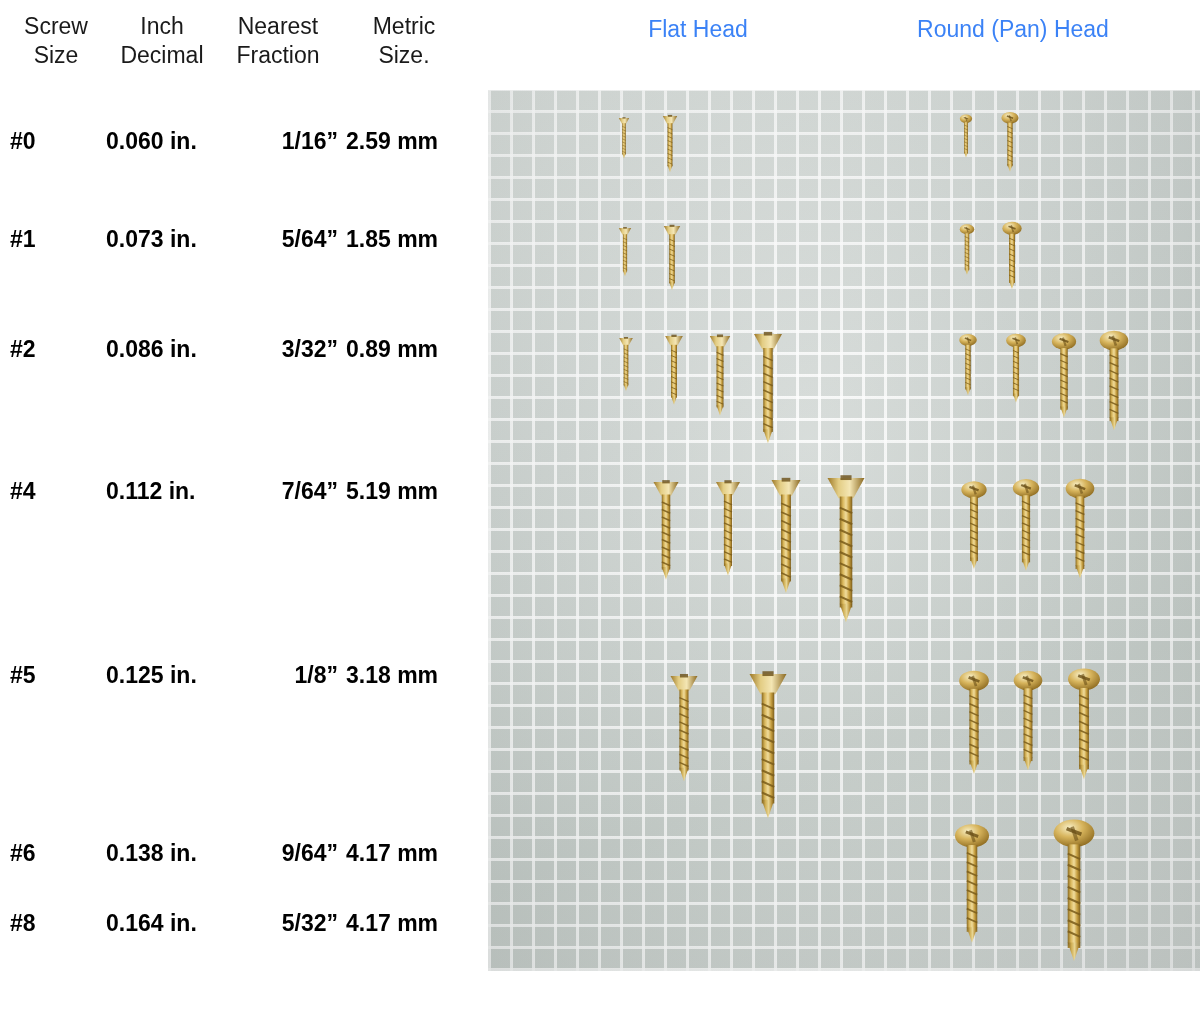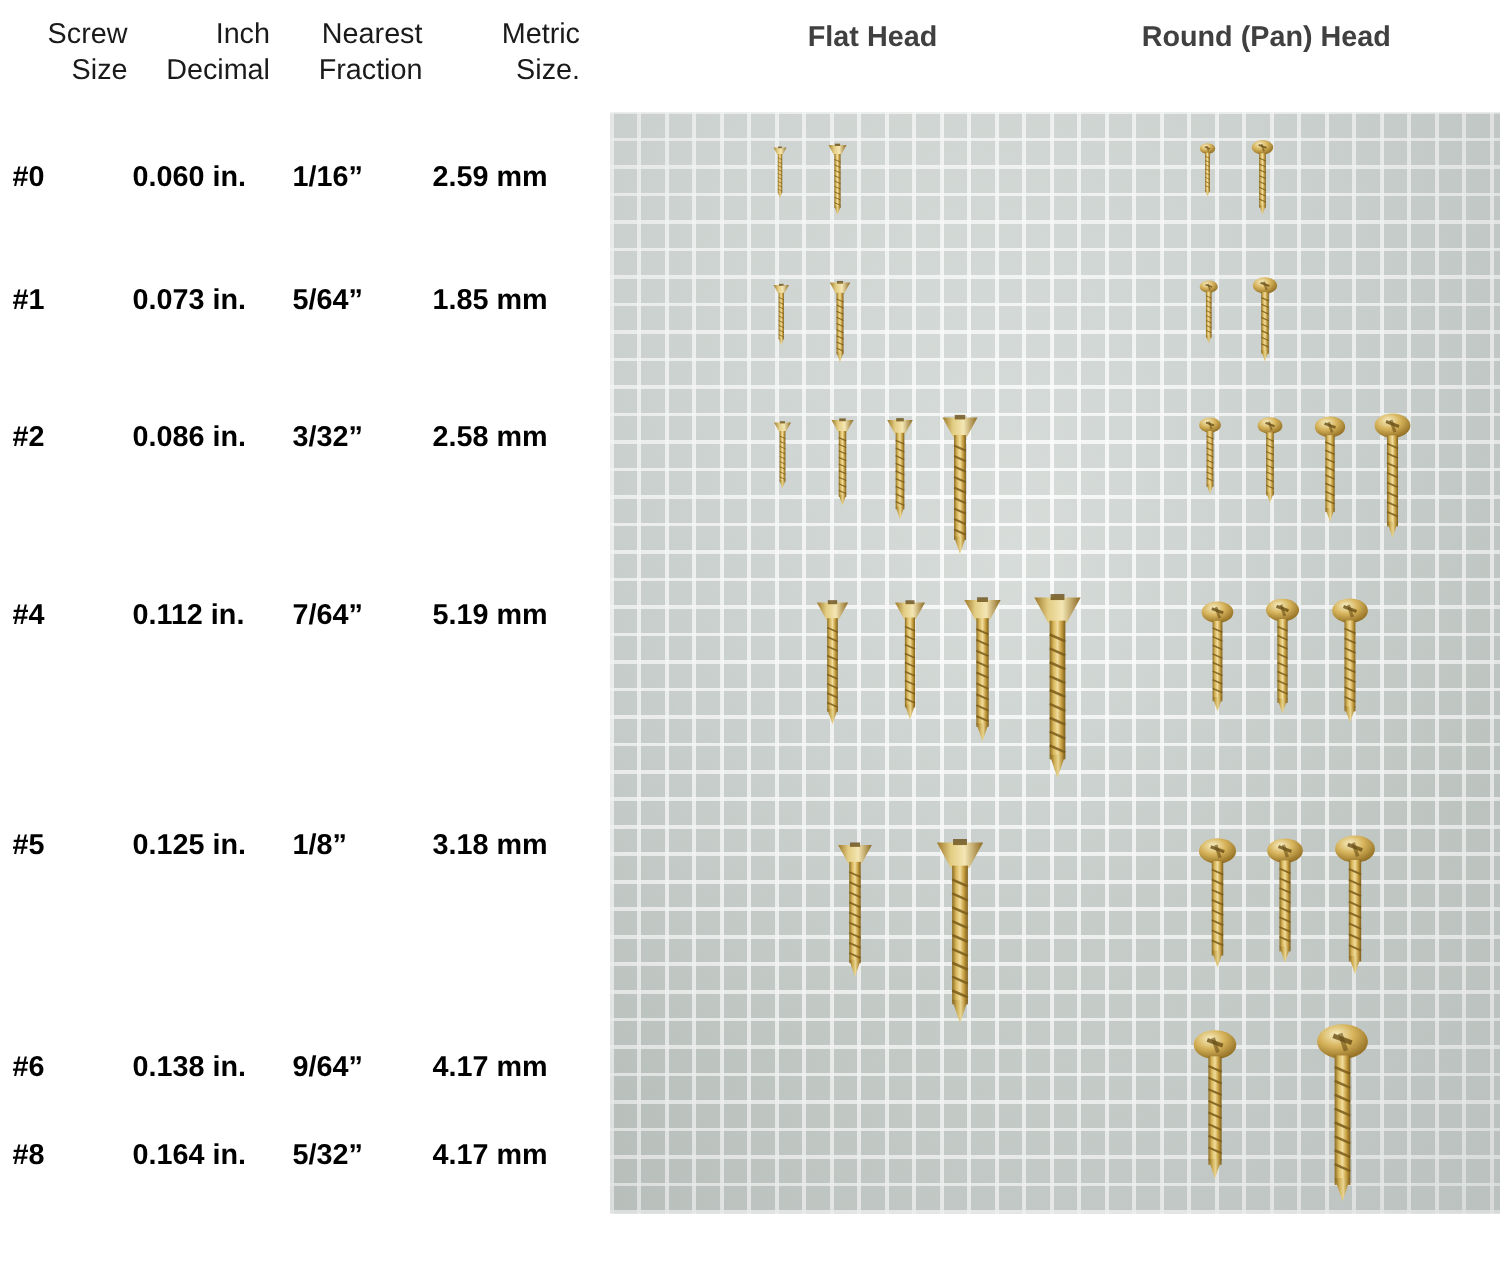--- a/index.html
+++ b/index.html
@@ -35,21 +35,21 @@
     top: 12px;
     width: 480px;
     height: 60px;
   }
   .col-head {
     position: absolute;
     font-size: 23px;
     line-height: 29px;
     color: #1a1a1a;
     white-space: pre-line;
-    text-align: right;
+    text-align: center;
   }
   .ch-size      { left: 10px;  top: 0; width: 92px; }
   .ch-decimal   { left: 108px; top: 0; width: 108px; }
   .ch-fraction  { left: 218px; top: 0; width: 120px; }
   .ch-metric    { left: 344px; top: 0; width: 120px; }
 
   .row {
     position: absolute;
     left: 0;
     width: 480px;
@@ -57,38 +57,37 @@
   }
   .cell {
     position: absolute;
     font-size: 23px;
     line-height: 30px;
     color: #000000;
     font-weight: bold;
   }
   .c-size     { left: 10px;  width: 94px; font-weight: bold; }
   .c-decimal  { left: 106px; width: 112px; }
-  .c-fraction { left: 234px; width: 104px; }
+  .c-fraction { left: 234px; width: 104px; text-align: right; }
   .c-metric   { left: 346px; width: 120px; }
 
   
   .photo-headers {
     position: absolute;
     top: 14px;
     left: 488px;
     width: 712px;
     height: 34px;
   }
   .photo-head {
     position: absolute;
     font-size: 23px;
     line-height: 30px;
-    color: #404040;
+    color: #3b82f6;
     text-align: center;
-    font-weight: bold;
   }
   .ph-flat  { left: 100px; top: 0; width: 220px; }
   .ph-round { left: 390px; top: 0; width: 270px; }
 
   .photo {
     position: absolute;
     left: 488px;
     top: 90px;
     width: 712px;
     height: 881px;
@@ -144,21 +143,21 @@
       <div class="cell c-size">#1</div>
       <div class="cell c-decimal">0.073 in.</div>
       <div class="cell c-fraction">5/64”</div>
       <div class="cell c-metric">1.85 mm</div>
     </div>
 
     <div class="row" style="top:334px">
       <div class="cell c-size">#2</div>
       <div class="cell c-decimal">0.086 in.</div>
       <div class="cell c-fraction">3/32”</div>
-      <div class="cell c-metric">2.58 mm</div>
+      <div class="cell c-metric">0.89 mm</div>
     </div>
 
     <div class="row" style="top:476px">
       <div class="cell c-size">#4</div>
       <div class="cell c-decimal">0.112 in.</div>
       <div class="cell c-fraction">7/64”</div>
       <div class="cell c-metric">5.19 mm</div>
     </div>
 
     <div class="row" style="top:660px">

